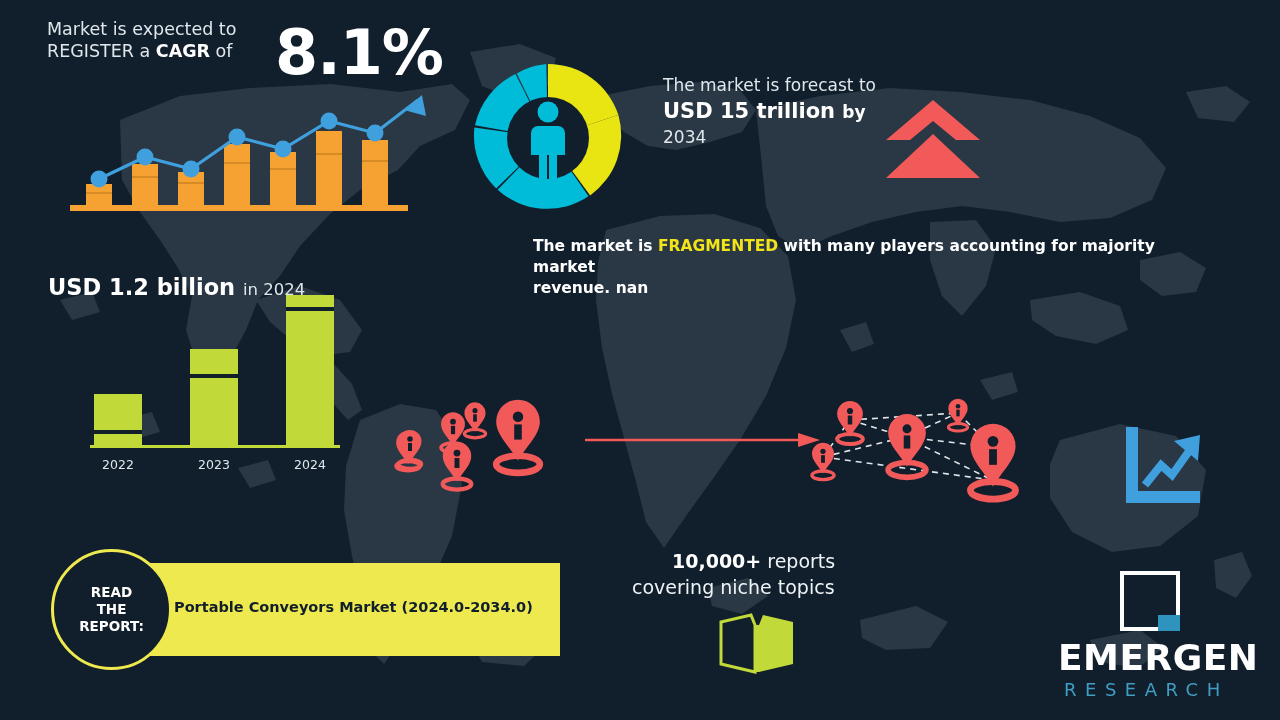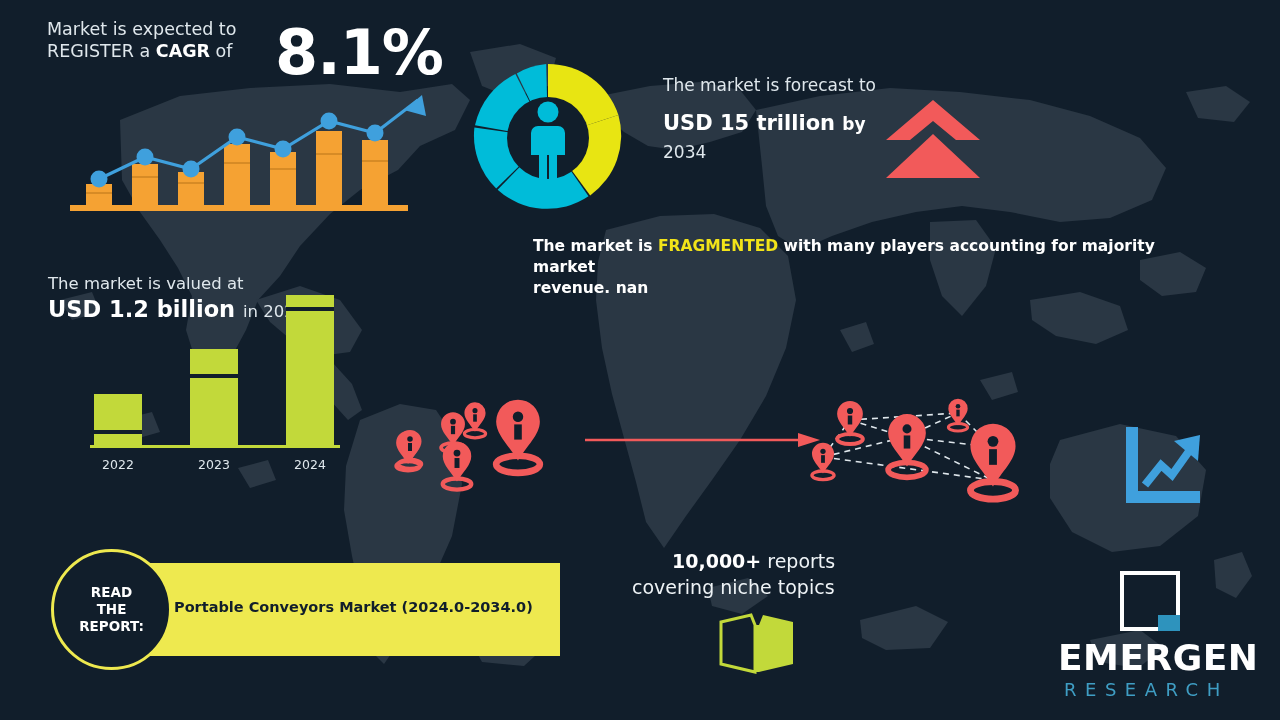--- a/index.html
+++ b/index.html
@@ -24,21 +24,21 @@
   .cagr-line { font-size: 17.5px; line-height: 22px; color: #dfe7ec; white-space: nowrap; }
   .cagr-line b { color: #ffffff; font-weight: 700; }
   #cagr-value {
     position: absolute; left: 228px; top: 4px;
     font-size: 62px; line-height: 62px; font-weight: 700; color: #ffffff;
     letter-spacing: -1px;
   }
 
   #forecast-block { left: 663px; top: 74px; width: 230px; }
   .fc-line { font-size: 17px; line-height: 22px; color: #dfe7ec; }
-  #forecast-value { font-size: 21px; line-height: 34px; color: #ffffff; font-weight: 700; margin-top: 10px; white-space: nowrap;}
+  #forecast-value { font-size: 21px; line-height: 27px; color: #ffffff; font-weight: 700; margin-top: 2px; white-space: nowrap;}
   #forecast-value .lite { font-size: 17px; font-weight: 700; }
   #forecast-year { font-size: 17px; line-height: 22px; color: #dfe7ec; }
 
   #frag-block { left: 533px; top: 236px; width: 672px; }
   .frag-line { font-size: 15.5px; line-height: 21px; color: #ffffff; font-weight: 600; }
   .frag-hi { color: #f2e419; font-weight: 600; }
 
   #valued-block { left: 48px; top: 273px; }
   #valued-label { font-size: 16.5px; line-height: 22px; color: #dfe7ec; }
   #valued-value { font-size: 22.5px; line-height: 28px; color: #ffffff; font-weight: 700; white-space: nowrap; }
@@ -239,21 +239,20 @@
   </svg>
 
   <div class="abs" id="frag-block">
     <div class="frag-line">
       <span>The market is </span><span class="frag-hi">FRAGMENTED</span><span> with many players accounting for majority market</span>
     </div>
     <div class="frag-line">revenue. nan</div>
   </div>
 
   <div class="abs" id="valued-block">
-    <div id="valued-label">The market is valued at</div>
     <div id="valued-value">
       <span>USD 1.2 billion</span>
       <span class="lite">in 2024</span>
     </div>
   </div>
 
   <div class="abs" id="green-chart">
     <div class="gbar" style="left:14px; width:48px; height:53px;">
       <span class="gdiv" style="top:36px;"></span>
     </div>

